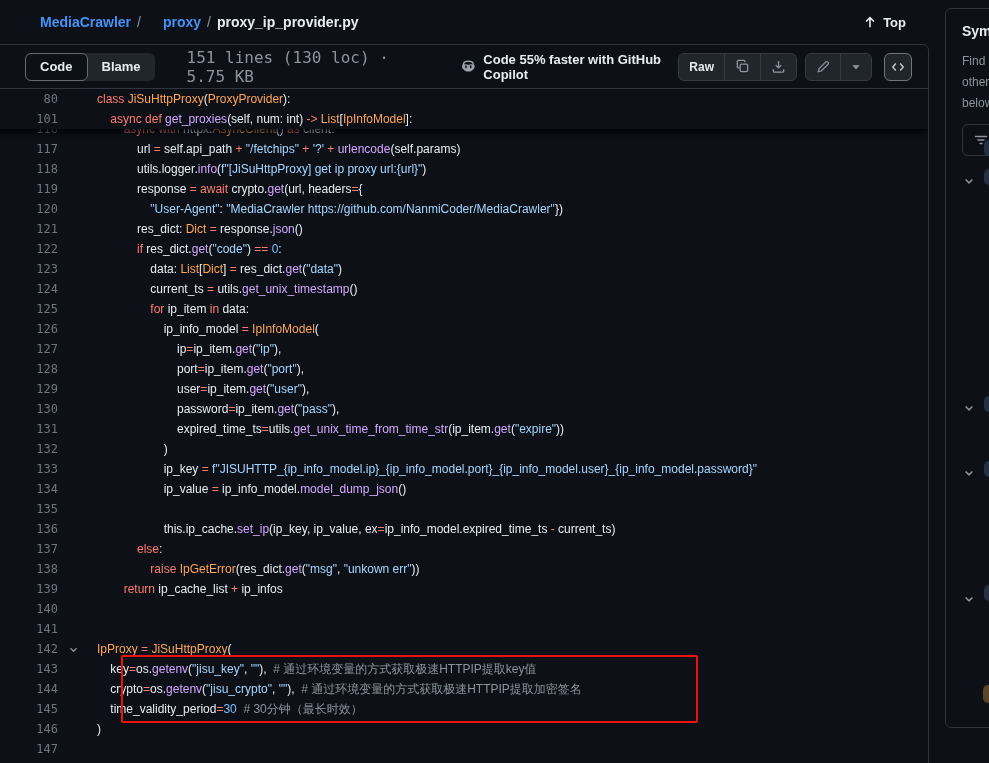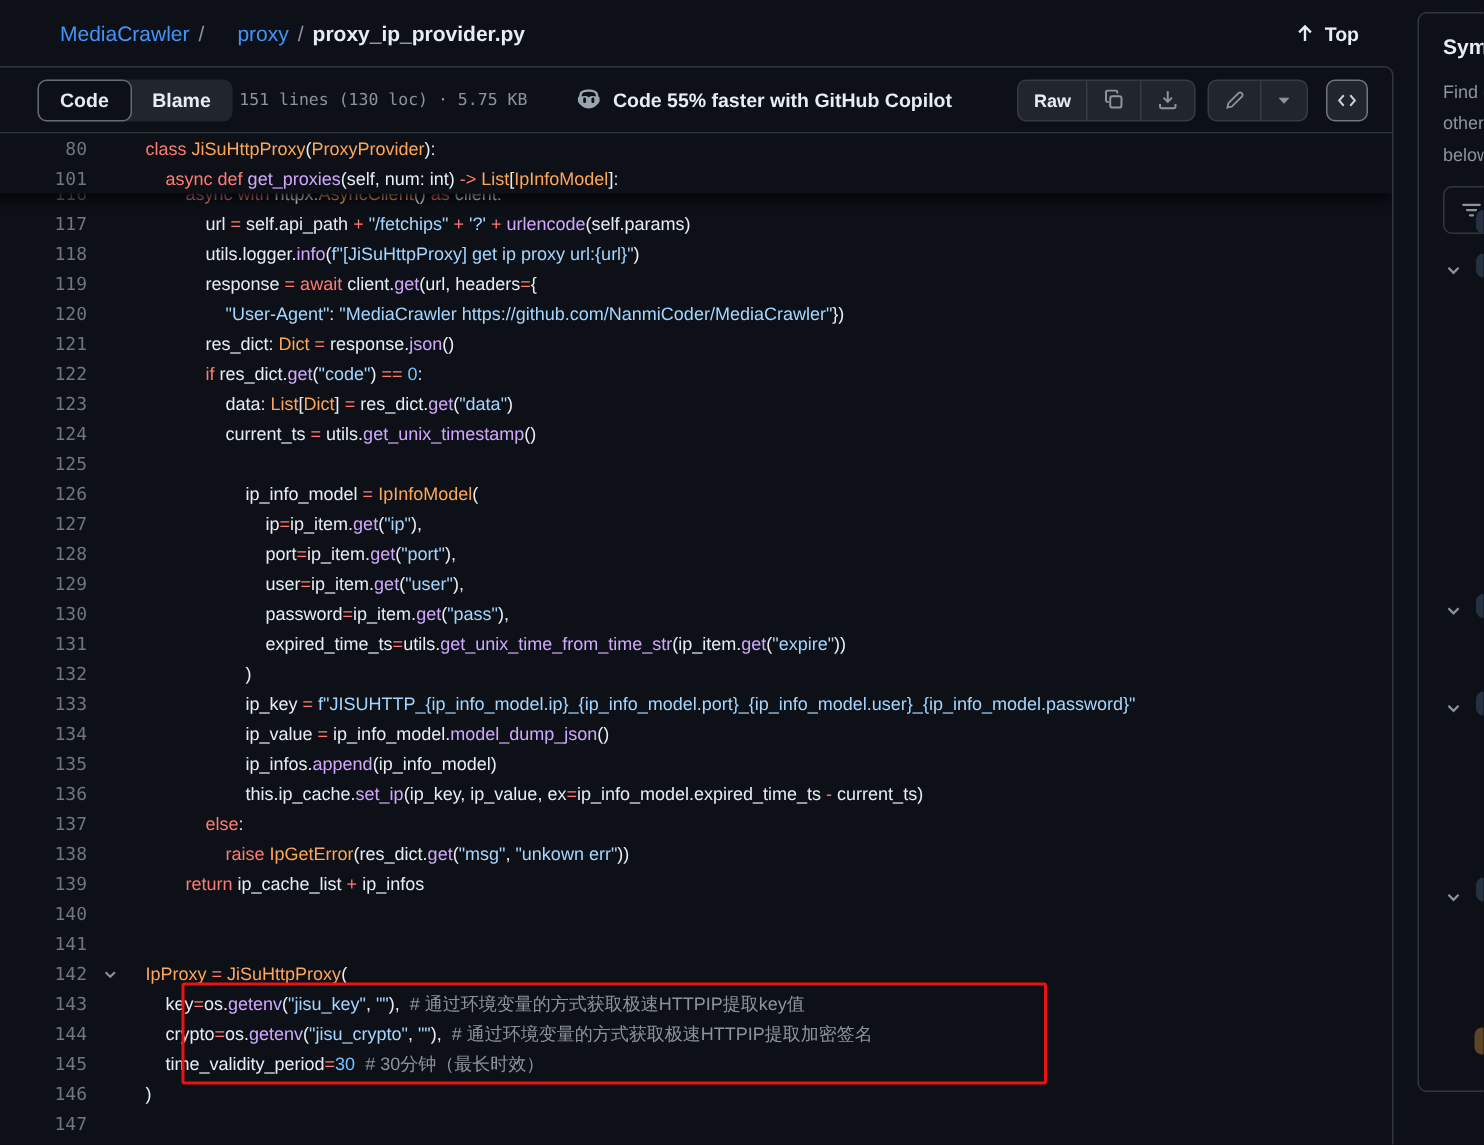--- a/index.html
+++ b/index.html
@@ -3,35 +3,35 @@
 <meta charset="utf-8">
 <style>
   * { margin:0; padding:0; box-sizing:border-box; }
   html,body { width:989px; height:763px; overflow:hidden; }
   body { background:#0d1117; font-family:"Liberation Sans", sans-serif; position:relative; color:#e6edf3; }
 
   
   .main-col { position:absolute; left:0; top:0; width:929px; height:763px; }
 
   .breadcrumb-row { height:44px; display:flex; align-items:center; padding:0 23px 0 24px; font-size:14px; }
-  .bc-link { color:#4493f8; font-weight:400; text-decoration:none; cursor:pointer;padding-left:16px; }
+  .bc-link { color:#4493f8; font-weight:700; text-decoration:none; cursor:pointer;padding-left:16px; }
   .bc-sep { color:#8b949e; margin:0 6px; }
   .bc-file { color:#e6edf3; font-weight:700; }
   .top-link { margin-left:auto; display:flex; align-items:center; gap:6px; color:#e6edf3; font-size:13px; font-weight:600; cursor:pointer; }
   .top-link svg { stroke:#e6edf3; }
 
   .code-container { position:absolute; left:-8px; top:44px; width:937px; height:726px;
     border:1px solid #30363d; border-radius:6px; background:#0d1117; overflow:hidden; }
 
   
   .toolbar { height:44px; border-bottom:1px solid #30363d; display:flex; align-items:center; padding:0 16px 0 32px; }
   .seg-control { display:flex; background:#21262d; border-radius:6px; height:28px; align-items:flex-end; }
   .seg-item { font-size:13px; font-weight:600; color:#e6edf3; padding:0 14px; height:28px; display:flex; align-items:center; border-radius:6px; cursor:pointer; }
   .seg-item.active { background:#0d1117; border:1px solid #646b74; }
-  .stats { margin-left:5px; font-family:"DejaVu Sans Mono", monospace; font-size:11px; color:#8b949e; }
+  .stats { margin-left:32px; font-family:"DejaVu Sans Mono", monospace; font-size:16px; color:#8b949e; }
   .copilot { margin-left:32px; display:flex; align-items:center; gap:8px; cursor:pointer; }
   .copilot-text { font-size:13px; font-weight:700; color:#e6edf3; }
   .tb-right { margin-left:auto; display:flex; align-items:center; gap:8px; }
   .btn-group { display:flex; height:28px; border:1px solid #363b42; border-radius:6px; background:#21262d; overflow:hidden; }
   .btn-seg { display:flex; align-items:center; justify-content:center; padding:4px 10px; cursor:pointer; border-right:1px solid #363b42; color:#e6edf3; font-size:12px; font-weight:600; }
   .btn-seg:last-child { border-right:none; }
   .btn-seg svg { stroke:#8d96a0; }
   .icon-btn { width:28px; height:28px; border:1px solid #6e7681; border-radius:6px; background:#21262d;
     display:flex; align-items:center; justify-content:center; cursor:pointer; margin-left:4px; }
   .icon-btn svg { stroke:#c9d1d9; }
@@ -143,21 +143,21 @@
             <span class="ctext"><span class="tk-p">            url </span><span class="tk-k">=</span><span class="tk-p"> self.api_path </span><span class="tk-k">+</span><span class="tk-p"> </span><span class="tk-s">"/fetchips"</span><span class="tk-p"> </span><span class="tk-k">+</span><span class="tk-p"> </span><span class="tk-s">'?'</span><span class="tk-p"> </span><span class="tk-k">+</span><span class="tk-p"> </span><span class="tk-f">urlencode</span><span class="tk-p">(self.params)</span></span>
           </div>
           <div class="crow">
             <span class="ln">118</span>
             <span class="chev-slot"></span>
             <span class="ctext"><span class="tk-p">            utils.logger.</span><span class="tk-f">info</span><span class="tk-p">(</span><span class="tk-s">f"[JiSuHttpProxy] get ip proxy url:{url}"</span><span class="tk-p">)</span></span>
           </div>
           <div class="crow">
             <span class="ln">119</span>
             <span class="chev-slot"></span>
-            <span class="ctext"><span class="tk-p">            response </span><span class="tk-k">=</span><span class="tk-p"> </span><span class="tk-k">await</span><span class="tk-p"> client.</span><span class="tk-f">get</span><span class="tk-p">(url, headers</span><span class="tk-k">=</span><span class="tk-p">{</span></span>
+            <span class="ctext"><span class="tk-p">            response </span><span class="tk-k">=</span><span class="tk-p"> </span><span class="tk-k">await</span><span class="tk-p"> crypto.</span><span class="tk-f">get</span><span class="tk-p">(url, headers</span><span class="tk-k">=</span><span class="tk-p">{</span></span>
           </div>
           <div class="crow">
             <span class="ln">120</span>
             <span class="chev-slot"></span>
             <span class="ctext"><span class="tk-p">                </span><span class="tk-s">"User-Agent"</span><span class="tk-p">: </span><span class="tk-s">"MediaCrawler https://github.com/NanmiCoder/MediaCrawler"</span><span class="tk-p">})</span></span>
           </div>
           <div class="crow">
             <span class="ln">121</span>
             <span class="chev-slot"></span>
             <span class="ctext"><span class="tk-p">            res_dict: </span><span class="tk-t">Dict</span><span class="tk-p"> </span><span class="tk-k">=</span><span class="tk-p"> response.</span><span class="tk-f">json</span><span class="tk-p">()</span></span>
@@ -173,20 +173,21 @@
             <span class="ctext"><span class="tk-p">                data: </span><span class="tk-t">List</span><span class="tk-p">[</span><span class="tk-t">Dict</span><span class="tk-p">] </span><span class="tk-k">=</span><span class="tk-p"> res_dict.</span><span class="tk-f">get</span><span class="tk-p">(</span><span class="tk-s">"data"</span><span class="tk-p">)</span></span>
           </div>
           <div class="crow">
             <span class="ln">124</span>
             <span class="chev-slot"></span>
             <span class="ctext"><span class="tk-p">                current_ts </span><span class="tk-k">=</span><span class="tk-p"> utils.</span><span class="tk-f">get_unix_timestamp</span><span class="tk-p">()</span></span>
           </div>
           <div class="crow">
             <span class="ln">125</span>
             <span class="chev-slot"></span>
+            <span class="ctext"><span class="tk-p">                </span><span class="tk-k">for</span><span class="tk-p"> ip_item </span><span class="tk-k">in</span><span class="tk-p"> data:</span></span>
           </div>
           <div class="crow">
             <span class="ln">126</span>
             <span class="chev-slot"></span>
             <span class="ctext"><span class="tk-p">                    ip_info_model </span><span class="tk-k">=</span><span class="tk-p"> </span><span class="tk-t">IpInfoModel</span><span class="tk-p">(</span></span>
           </div>
           <div class="crow">
             <span class="ln">127</span>
             <span class="chev-slot"></span>
             <span class="ctext"><span class="tk-p">                        ip</span><span class="tk-k">=</span><span class="tk-p">ip_item.</span><span class="tk-f">get</span><span class="tk-p">(</span><span class="tk-s">"ip"</span><span class="tk-p">),</span></span>
@@ -222,21 +223,20 @@
             <span class="ctext"><span class="tk-p">                    ip_key </span><span class="tk-k">=</span><span class="tk-p"> </span><span class="tk-s">f"JISUHTTP_{ip_info_model.ip}_{ip_info_model.port}_{ip_info_model.user}_{ip_info_model.password}"</span></span>
           </div>
           <div class="crow">
             <span class="ln">134</span>
             <span class="chev-slot"></span>
             <span class="ctext"><span class="tk-p">                    ip_value </span><span class="tk-k">=</span><span class="tk-p"> ip_info_model.</span><span class="tk-f">model_dump_json</span><span class="tk-p">()</span></span>
           </div>
           <div class="crow">
             <span class="ln">135</span>
             <span class="chev-slot"></span>
-            <span class="ctext"><span class="tk-p">                    ip_infos.</span><span class="tk-f">append</span><span class="tk-p">(ip_info_model)</span></span>
           </div>
           <div class="crow">
             <span class="ln">136</span>
             <span class="chev-slot"></span>
             <span class="ctext"><span class="tk-p">                    this.ip_cache.</span><span class="tk-f">set_ip</span><span class="tk-p">(ip_key, ip_value, ex</span><span class="tk-k">=</span><span class="tk-p">ip_info_model.expired_time_ts </span><span class="tk-k">-</span><span class="tk-p"> current_ts)</span></span>
           </div>
           <div class="crow">
             <span class="ln">137</span>
             <span class="chev-slot"></span>
             <span class="ctext"><span class="tk-p">            </span><span class="tk-k">else</span><span class="tk-p">:</span></span>

